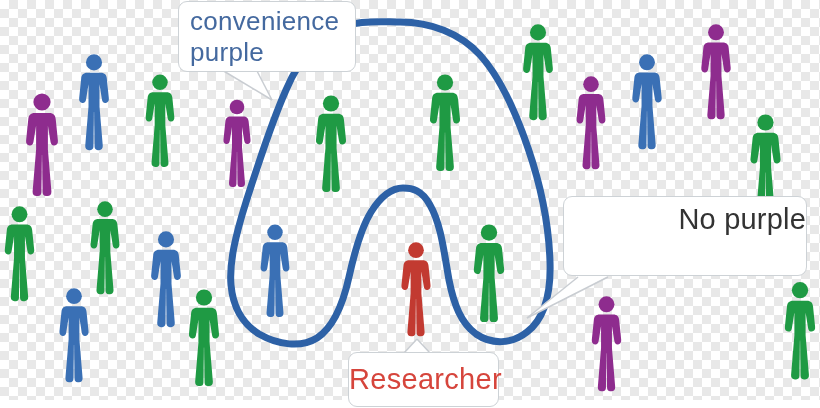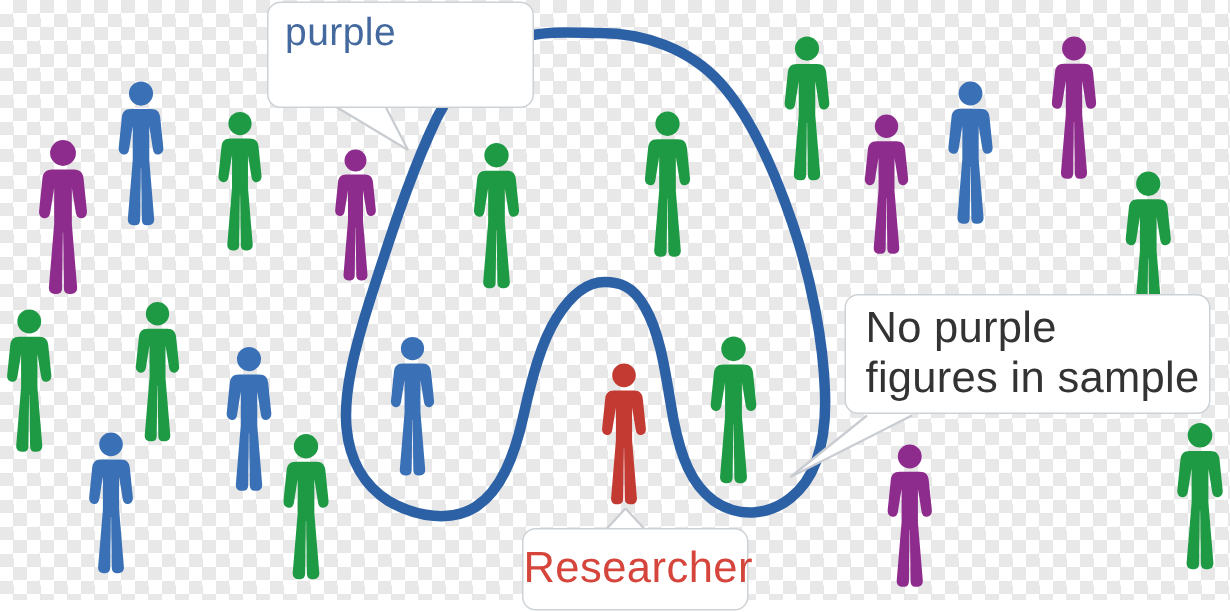--- a/index.html
+++ b/index.html
@@ -20,21 +20,21 @@
     box-sizing:border-box;z-index:5;
   }
   #bubble-convenience{
     left:178px;top:1px;width:178px;height:71px;
     padding:4px 0 0 11px;
     font-size:26px;line-height:31px;font-weight:500;letter-spacing:.3px;
   }
   #bubble-nopurple{
     left:563px;top:196px;width:244px;height:80px;
     padding:6px 0 0 13px;
-    font-size:29px;line-height:33px;font-weight:500;letter-spacing:.2px;
+    font-size:29px;line-height:33px;font-weight:500;letter-spacing:.2px;text-align:right;
   }
   #bubble-researcher{
     left:348px;top:352px;width:151px;height:55px;
     font-size:29px;line-height:53px;font-weight:500;letter-spacing:.3px;
   }
 </style>
 </head>
 <body>
 
 <div id="canvas">
@@ -110,26 +110,26 @@
     </g>
 
     <g id="tail-researcher">
       <polygon points="404,353 430,353 417,339" fill="#ffffff"></polygon>
       <line x1="404" y1="353" x2="417" y2="339" stroke="#c9cdd2" stroke-width="1.5"></line>
       <line x1="430" y1="353" x2="417" y2="339" stroke="#c9cdd2" stroke-width="1.5"></line>
     </g>
   </svg>
 
   <div class="bubble" id="bubble-convenience" style="color: rgb(68, 105, 159);">
+    <div>convenience</div>
     <div>purple</div>
   </div>
 
   <div class="bubble" id="bubble-nopurple" style="color: rgb(51, 51, 51);">
     <div>No purple</div>
-    <div>figures in sample</div>
   </div>
 
   <div class="bubble" id="bubble-researcher" style="color: rgb(214, 69, 60);">
     <span>Researcher</span>
   </div>
 
   <div class="bottom-strip"></div>
 </div>
 
 </body></html>

